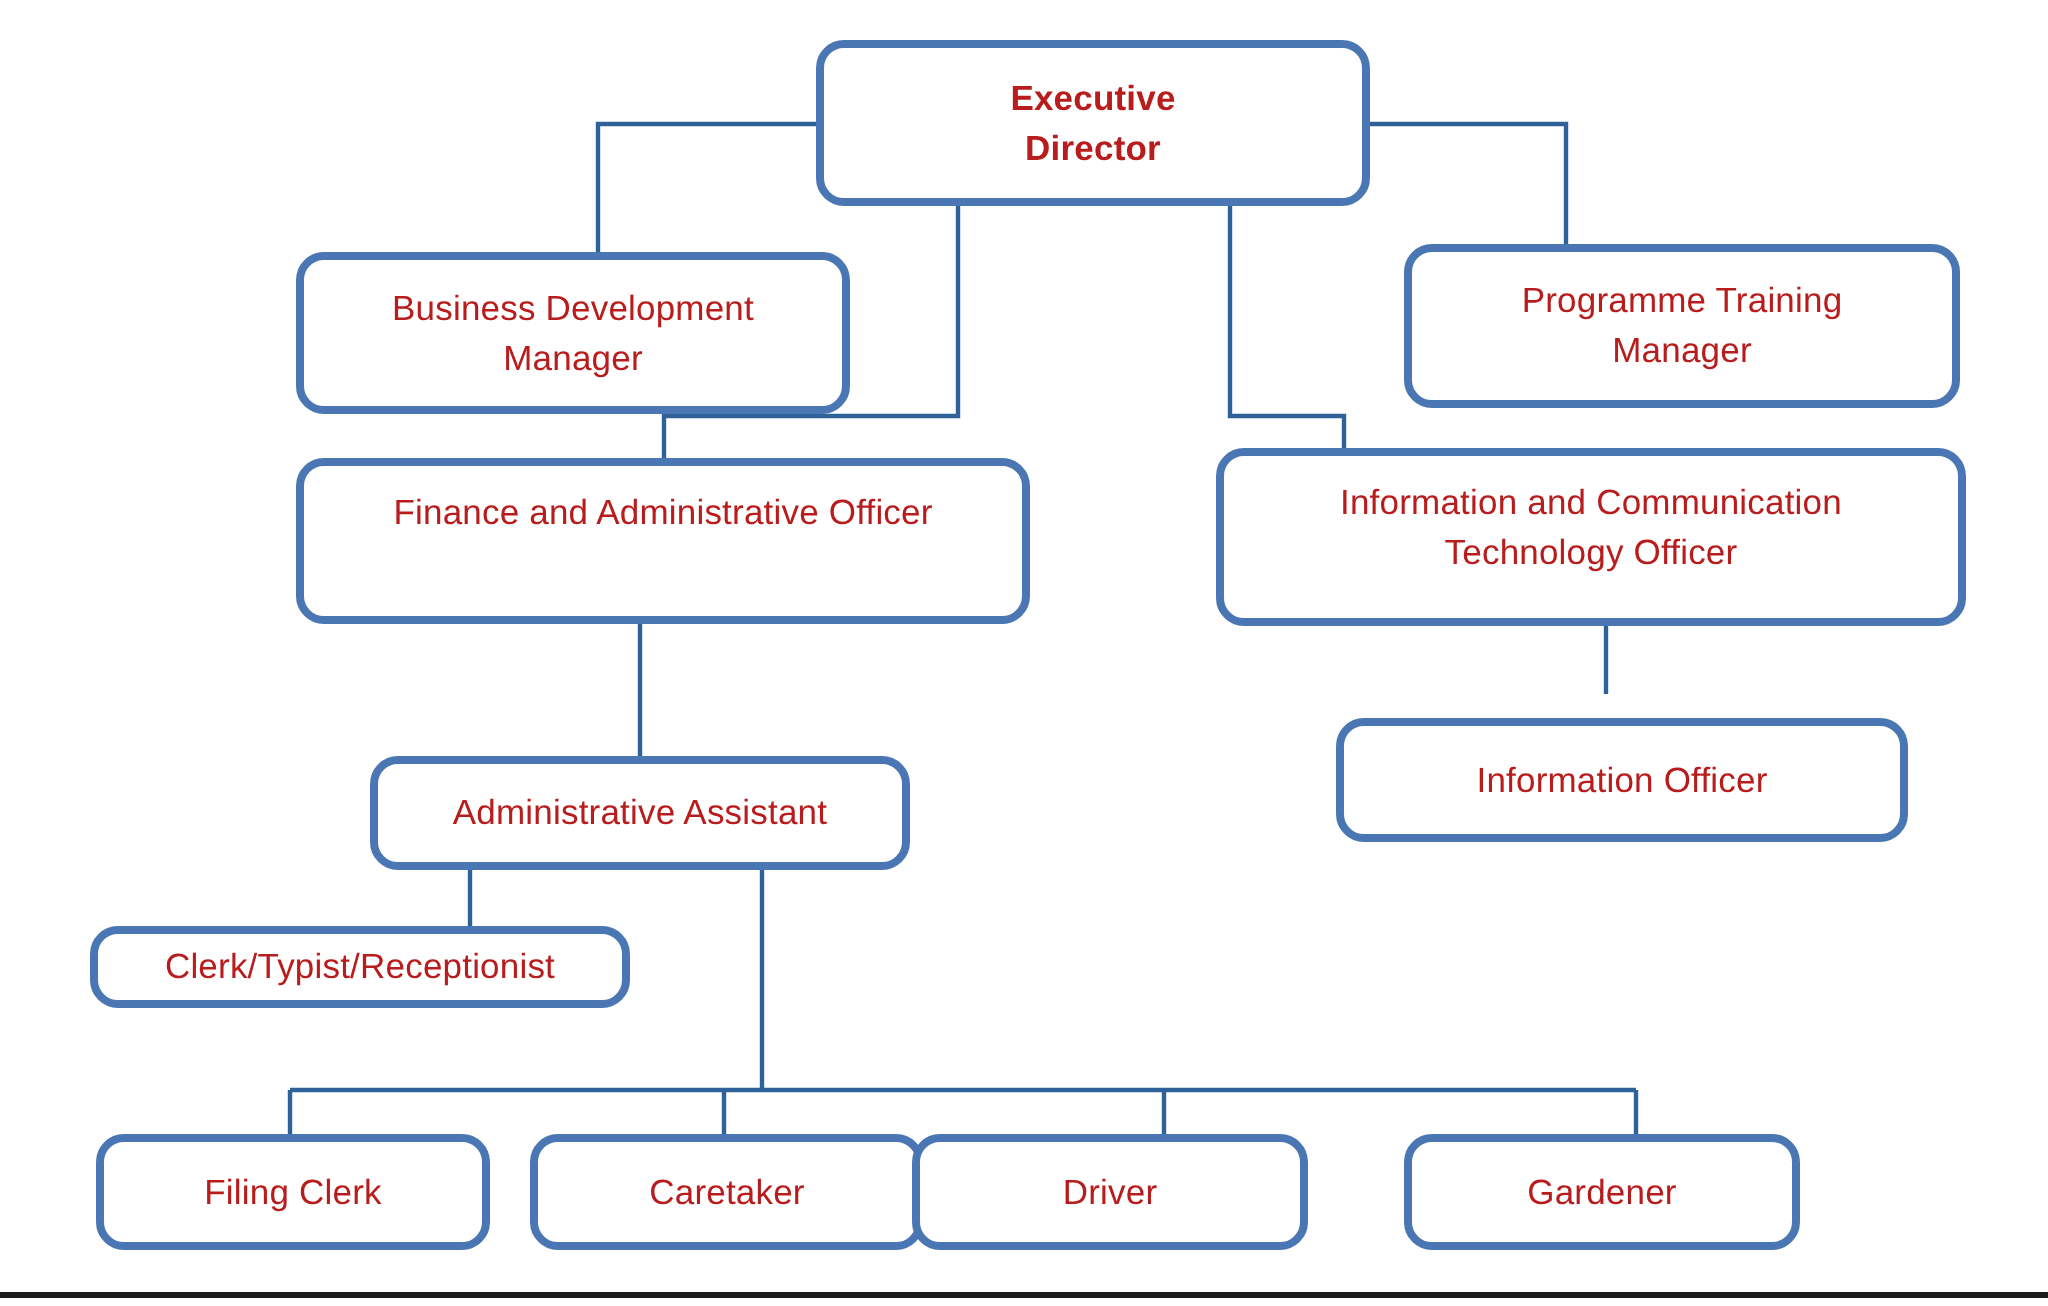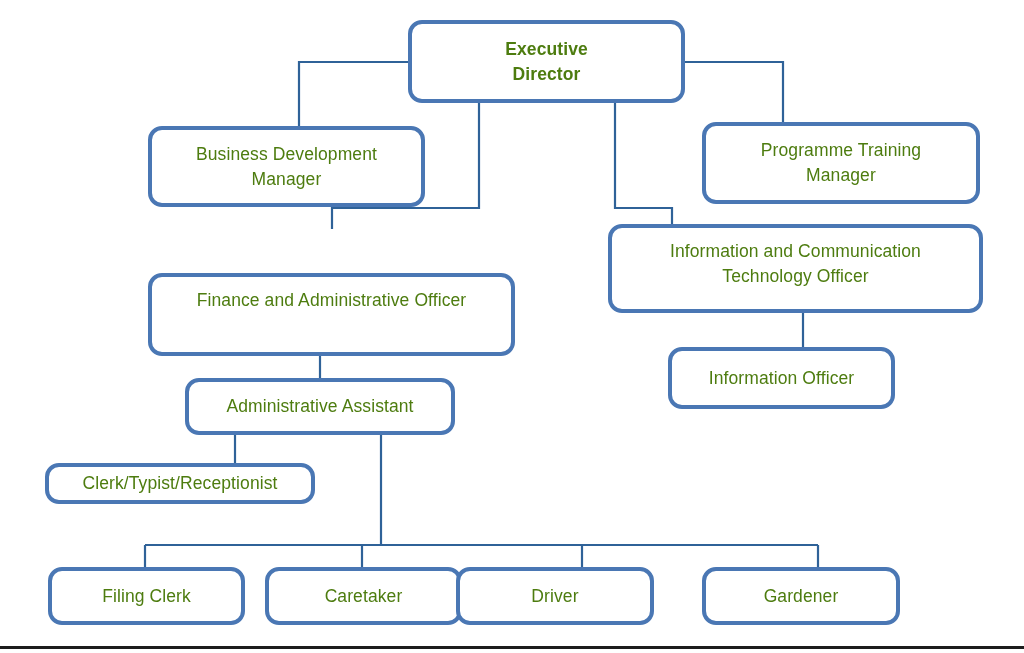--- a/index.html
+++ b/index.html
@@ -28,21 +28,21 @@
   
   .node {
     position: absolute;
     z-index: 2;
     box-sizing: border-box;
     background: #ffffff;
     border: 4px solid #4a77b4;
     border-radius: 14px;
     display: flex;
     justify-content: center;
-    color: #4d7c0f;
+    color: #b91c1c;
     font-size: 17.5px;
     line-height: 1.42;
     text-align: center;
     letter-spacing: 0.1px;
   }
   .node .node-label {
     display: block;
     width: 100%;
     padding: 0 10px;
     box-sizing: border-box;
@@ -92,28 +92,28 @@
 Director</span>
       </div>
       <div class="node v-center" style="left: 148px; top: 126px; width: 277px; height: 81px;">
         <span class="node-label">Business Development
 Manager</span>
       </div>
       <div class="node v-center" style="left: 702px; top: 122px; width: 278px; height: 82px;">
         <span class="node-label">Programme Training
 Manager</span>
       </div>
-      <div class="node v-top" style="left: 148px; top: 229px; width: 367px; height: 83px; margin-top: 44px;">
+      <div class="node v-top" style="left: 148px; top: 229px; width: 367px; height: 83px;">
         <span class="node-label">Finance and Administrative Officer</span>
       </div>
       <div class="node v-top" style="left: 608px; top: 224px; width: 375px; height: 89px;">
         <span class="node-label">Information and Communication
 Technology Officer</span>
       </div>
-      <div class="node v-center" style="left: 668px; top: 347px; width: 227px; height: 62px;">
+      <div class="node v-center" style="left: 668px; top: 359px; width: 286px; height: 62px;">
         <span class="node-label">Information Officer</span>
       </div>
       <div class="node v-center" style="left: 185px; top: 378px; width: 270px; height: 57px;">
         <span class="node-label">Administrative Assistant</span>
       </div>
       <div class="node v-center" style="left: 45px; top: 463px; width: 270px; height: 41px;">
         <span class="node-label">Clerk/Typist/Receptionist</span>
       </div>
       <div class="node v-center" style="left: 48px; top: 567px; width: 197px; height: 58px;">
         <span class="node-label">Filing Clerk</span>

